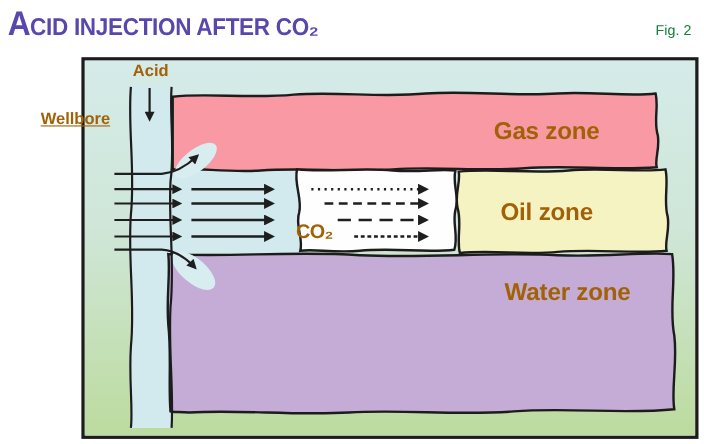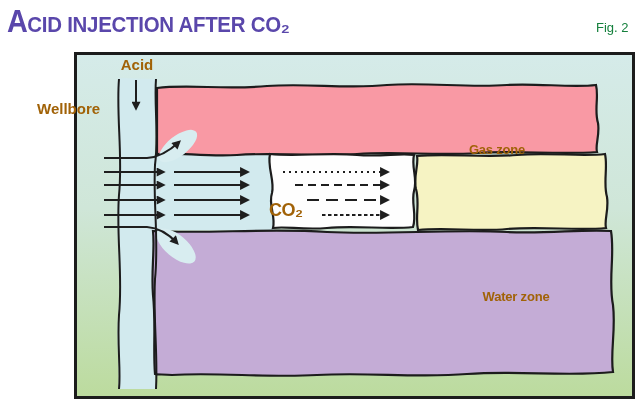--- a/index.html
+++ b/index.html
@@ -10,23 +10,23 @@
          font-weight:bold;transform:scaleX(0.93);transform-origin:left;white-space:nowrap;}
   #title .lead{font-size:31px;letter-spacing:-0.5px;}
   #title .rest{font-size:22px;letter-spacing:-0.3px;}
   #fig-label{position:absolute;left:596px;top:20px;font-size:13px;}
   
   #frame{position:absolute;left:74px;top:52px;width:555px;height:341px;
          border:3px solid #1c1c1c;}
   #frame svg{display:block;}
   
   .dlabel{position:absolute;font-weight:bold;color:#a16207;white-space:nowrap;}
-  .zone-label{font-size:13px;text-align:center;letter-spacing:-0.2px;margin-top:36px;}
+  .zone-label{font-size:22px;text-align:center;letter-spacing:-0.2px;}
   #lbl-acid{left:112px;top:56px;width:50px;font-size:15px;text-align:center;}
-  #lbl-wellbore{left:37px;top:100px;font-size:15px;}
+  #lbl-wellbore{left:37px;top:100px;font-size:15px;text-decoration:underline;}
   #lbl-gas{left:437px;top:106px;width:120px;}
   #lbl-oil{left:442px;top:180px;width:110px;}
   #lbl-water{left:451px;top:253px;width:130px;}
   #lbl-co2{left:269px;top:200px;font-size:18px;letter-spacing:-0.5px;}
 </style>
 </head>
 <body>
 
 <div id="page">
 
@@ -106,16 +106,17 @@
         <path stroke-dasharray="8 5" marker-end="url(#arrow)" d="M 218 130 L 310 130"></path>
         <path stroke-dasharray="12 7" marker-end="url(#arrow)" d="M 230 145 L 310 145"></path>
         <path stroke-dasharray="3.5 2.5" marker-end="url(#arrow)" d="M 245 160 L 310 160"></path>
       </g>
     </svg>
   </div>
 
   <div class="dlabel" id="lbl-acid">Acid</div>
   <div class="dlabel" id="lbl-wellbore">Wellbore</div>
   <div class="dlabel zone-label" id="lbl-gas">Gas zone</div>
+  <div class="dlabel zone-label" id="lbl-oil">Oil zone</div>
   <div class="dlabel zone-label" id="lbl-water">Water zone</div>
   <div class="dlabel" id="lbl-co2">CO₂</div>
 
 </div>
 
 </body></html>

